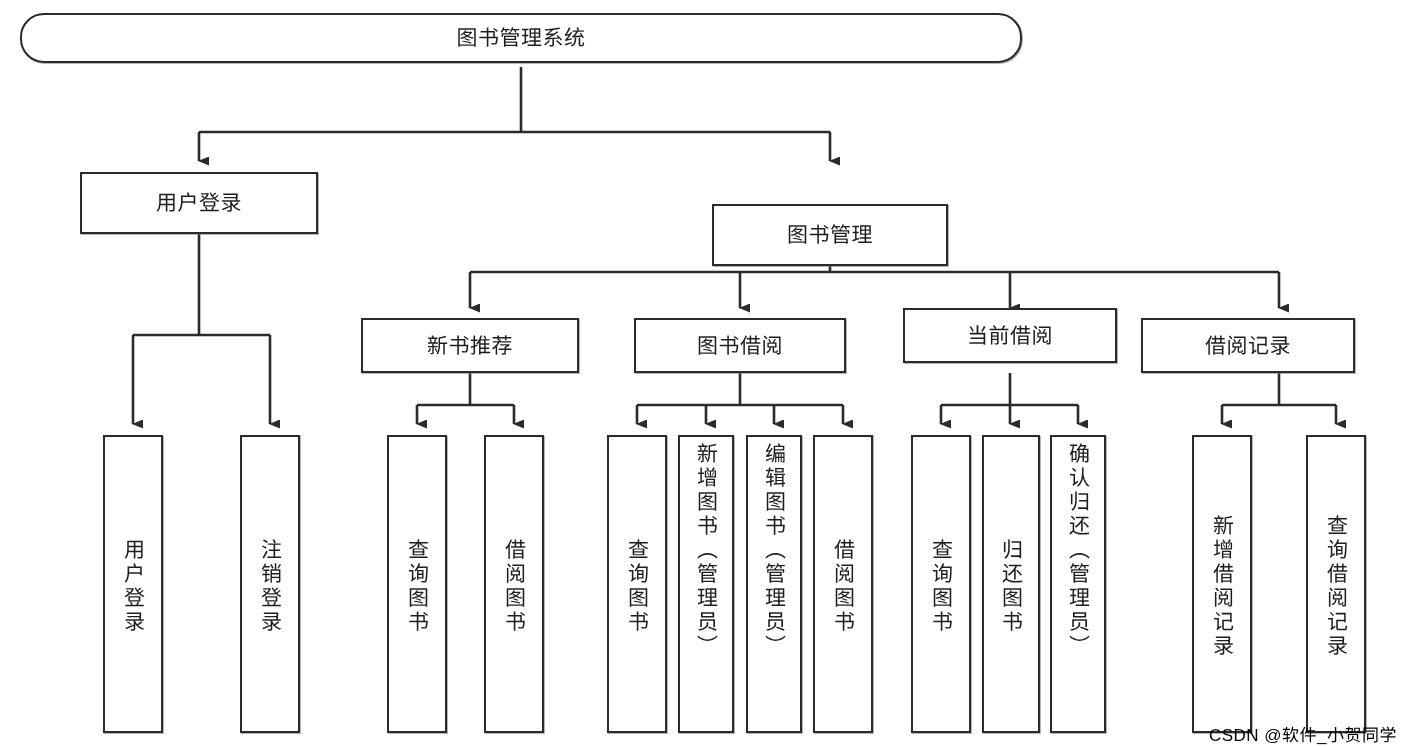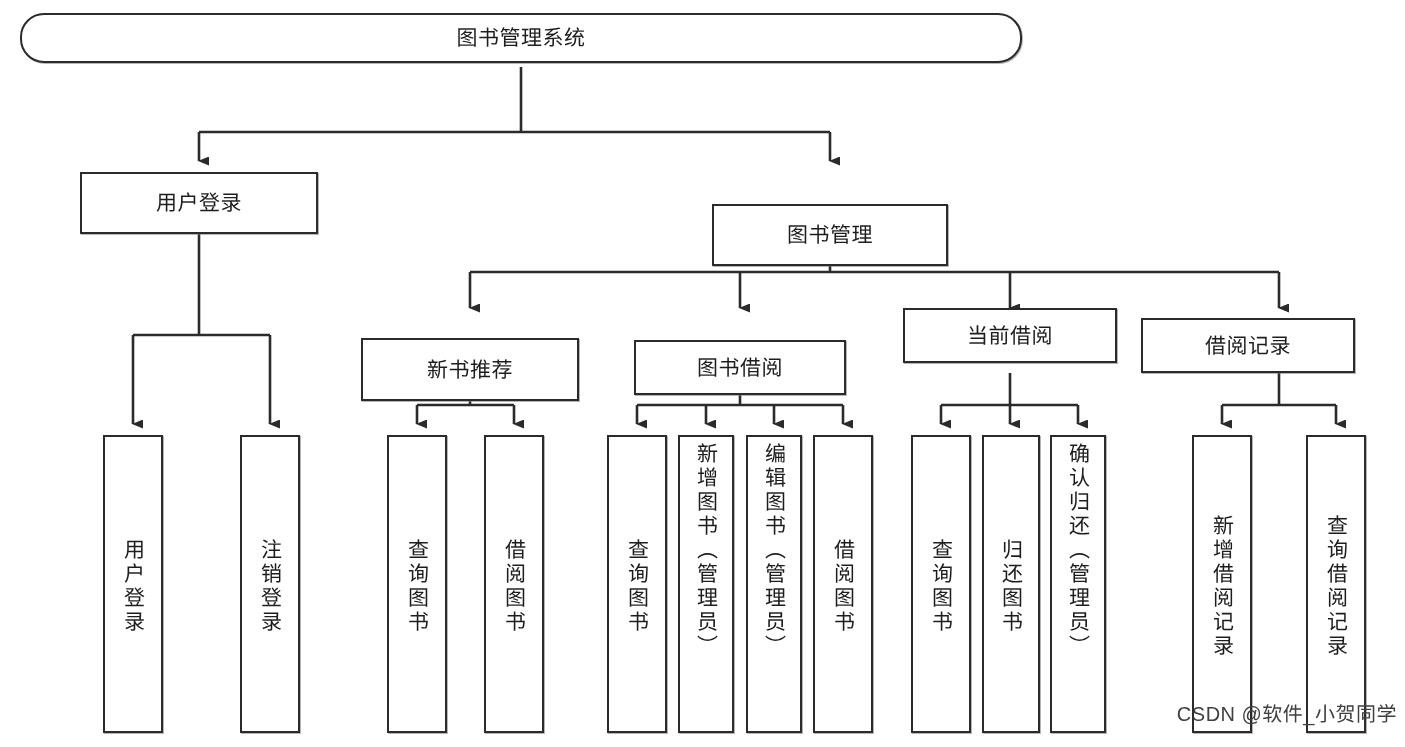--- a/index.html
+++ b/index.html
@@ -57,23 +57,23 @@
     line-height: 1.1;
     height: auto;
     max-height: 100%;
   }
   .node.leaf.centered {
     align-items: center;
   }
   #watermark {
     position: absolute;
     right: 8px;
-    bottom: 20px;
-    font-size: 20px;
-    color: #404040;
+    bottom: 1px;
+    font-size: 17px;
+    color: #000000;
     letter-spacing: 0.5px;
     white-space: nowrap;
     user-select: none;
   }
 </style>
 </head>
 <body>
 
 <div id="diagram-root">
 
@@ -131,24 +131,24 @@
     <span class="node-label">图书管理系统</span>
   </div>
 
   <div class="node" style="left:80px; top:172px; width:238px; height:62px;">
     <span class="node-label">用户登录</span>
   </div>
   <div class="node" style="left:712px; top:172px; width:236px; height:62px;margin-top:32px;">
     <span class="node-label">图书管理</span>
   </div>
 
-  <div class="node" style="left:361px; top:318px; width:218px; height:63px;margin-top:20px;">
+  <div class="node" style="left:361px; top:318px; width:218px; height:55px;">
     <span class="node-label">新书推荐</span>
   </div>
-  <div class="node" style="left:634px; top:318px; width:212px; height:55px;margin-top:22px;">
+  <div class="node" style="left:634px; top:318px; width:212px; height:55px;">
     <span class="node-label">图书借阅</span>
   </div>
   <div class="node" style="left:903px; top:308px; width:214px; height:55px;">
     <span class="node-label">当前借阅</span>
   </div>
   <div class="node" style="left:1141px; top:318px; width:214px; height:55px;">
     <span class="node-label">借阅记录</span>
   </div>
 
   <div class="node leaf centered" style="left:103px; top:435px; width:60px; height:298px;">

